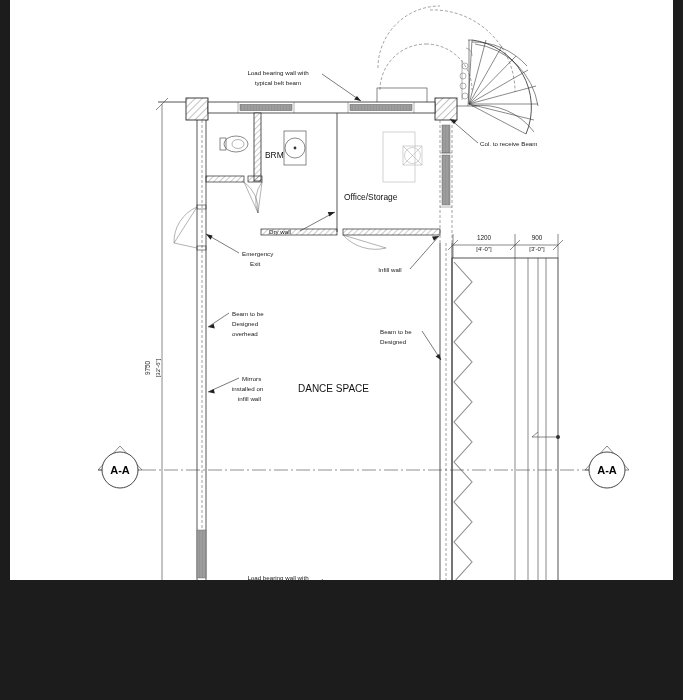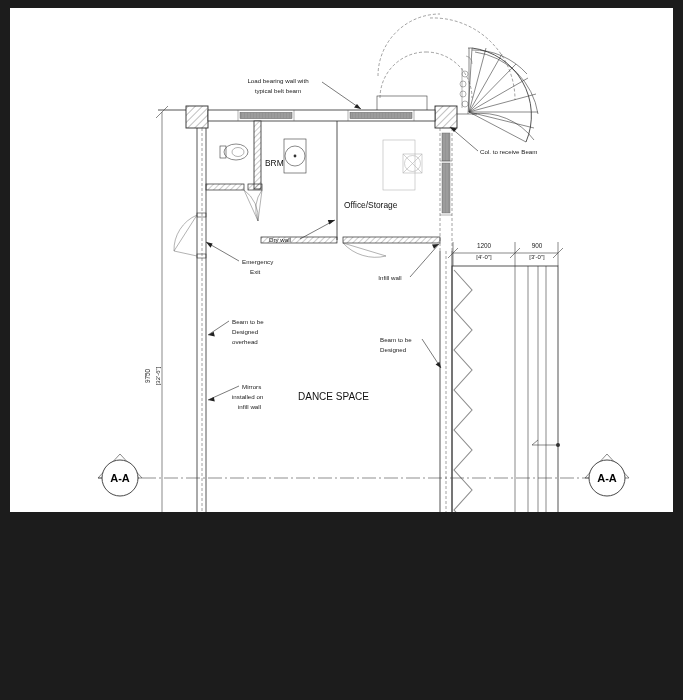--- a/index.html
+++ b/index.html
@@ -2,21 +2,21 @@
 <html><head>
 <meta charset="utf-8">
 <style>
   html,body{margin:0;padding:0;background:#1c1c1c;}
   body{
     width:683px;height:700px;overflow:hidden;
     font-family:"Liberation Sans", sans-serif;
     position:relative;
   }
   #sheet{
-    position:absolute;left:10px;top:8px;width:663px;height:504px;
+    position:absolute;left:10px;top:0;width:663px;height:580px;
     background:#ffffff;overflow:hidden;
   }
   svg#plan{display:block;width:663px;height:700px;}
 
   
   .anno      {font-family:"Liberation Sans",sans-serif;font-size:6.2px;fill:#1a1a1a;}
   .anno-c    {text-anchor:middle;}
   .room      {font-family:"Liberation Sans",sans-serif;font-size:10px;fill:#111;}
   .room-sm   {font-family:"Liberation Sans",sans-serif;font-size:8.4px;fill:#111;}
   .dim       {font-family:"Liberation Sans",sans-serif;font-size:6.4px;fill:#1a1a1a;text-anchor:middle;}

